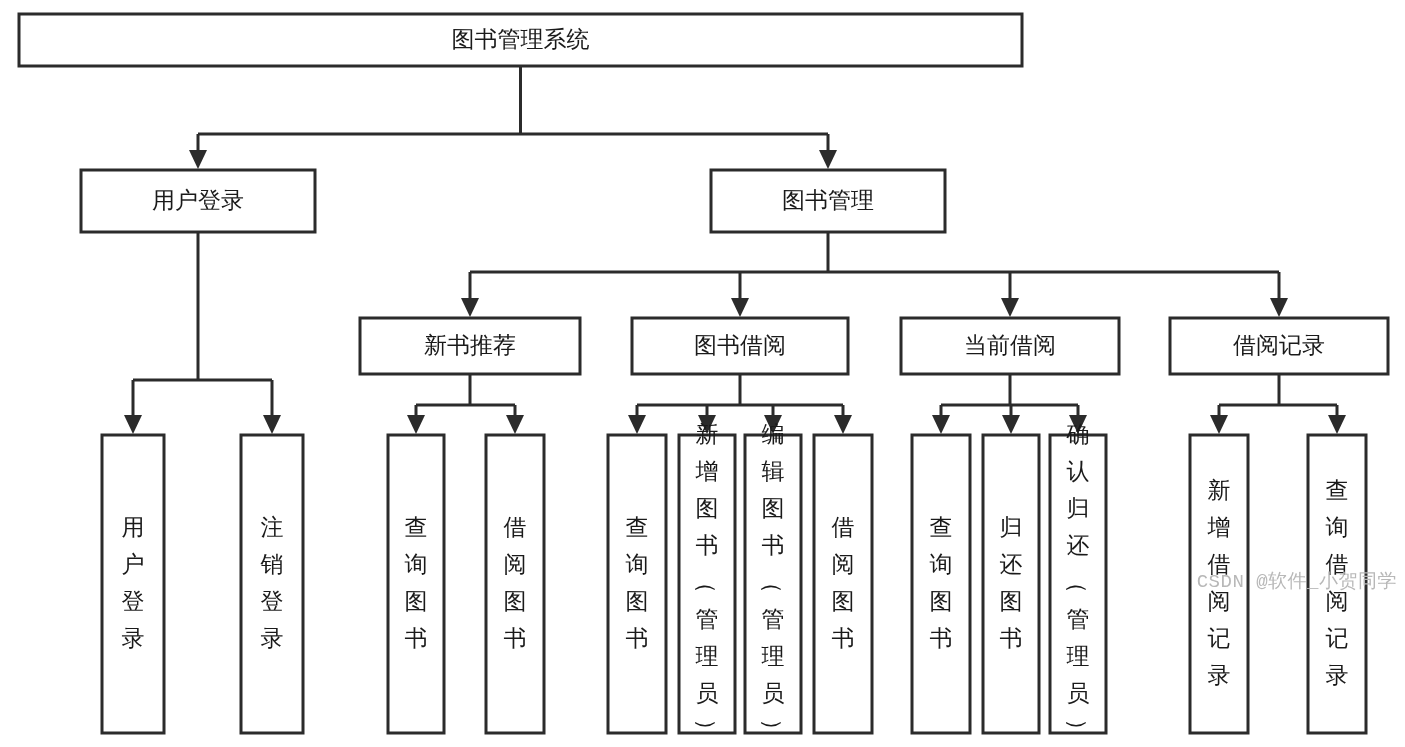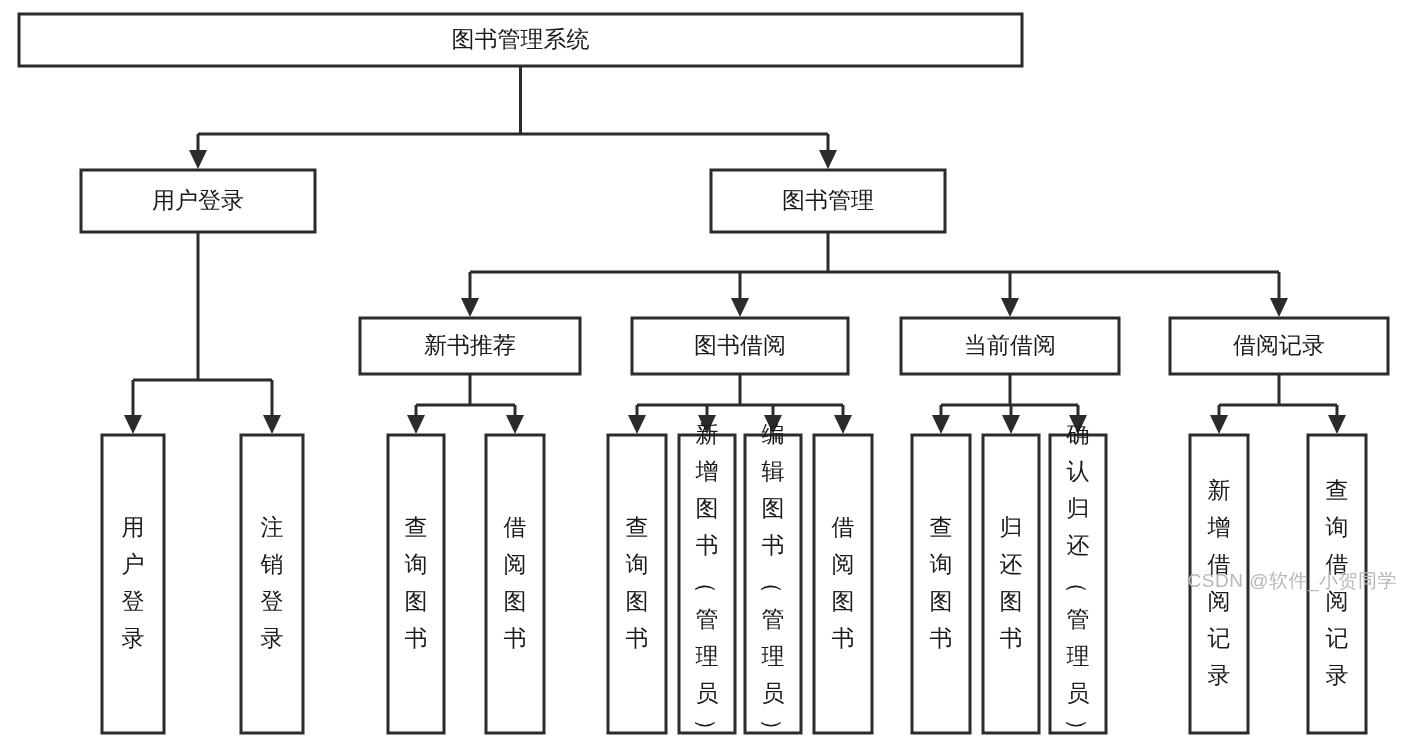--- a/index.html
+++ b/index.html
@@ -36,21 +36,21 @@
     stroke-width:3;
     fill:none;
     stroke-linecap:butt;
   }
   .arrow-head{fill:#2b2b2b;stroke:none;}
 
   .watermark{
     position:absolute;
     right:8px;
     bottom:6px;
-    font-family:Liberation Sans, sans-serif;
+    font-family:Liberation Mono, monospace;
     font-size:19px;
     color:#b8b8b8;
     letter-spacing:0.5px;
     white-space:nowrap;
     user-select:none;
   }
 </style>
 </head>
 <body>
 

